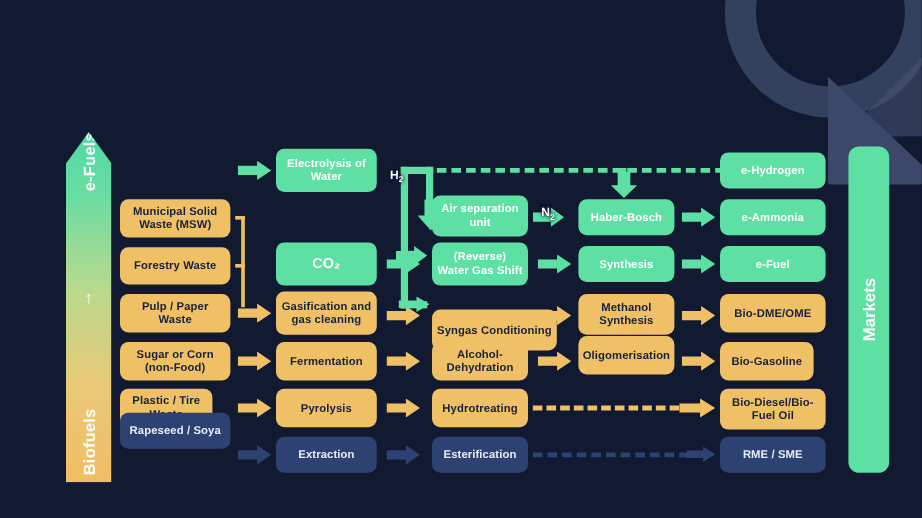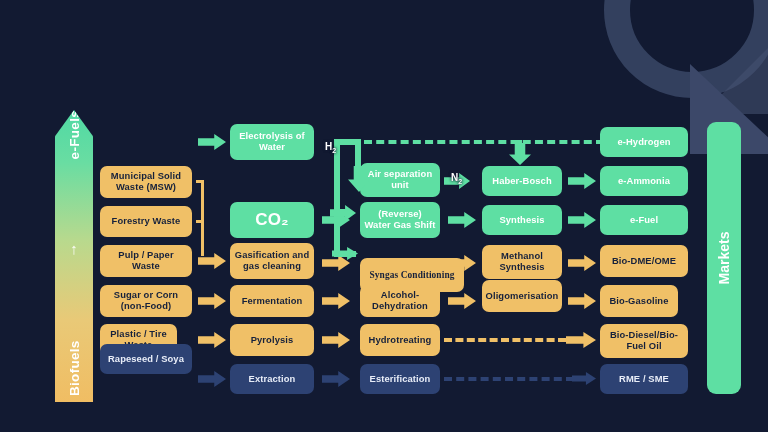--- a/index.html
+++ b/index.html
@@ -32,21 +32,21 @@
   
   .box{
     position:absolute;border-radius:7px;box-sizing:border-box;
     display:flex;align-items:center;justify-content:center;text-align:center;
     line-height:1.12;padding:2px 4px;
     font-size:9.4px;font-weight:700;letter-spacing:.1px;
   }
   .box.green{background:#5edfa3;color:#ffffff;}
   .box.orange{background:#f0c067;color:#16213c;}
   .box.blue{background:#2d4273;color:#e8edf8;}
-  .box.big{font-size:17px;font-weight:700;}
+  .box.big{font-size:12px;font-weight:700;}
 
   
   .sidebar-left{
     position:absolute;left:55px;top:110px;width:38px;height:292px;
     background:linear-gradient(180deg,#4fd9a4 0%,#69dda2 18%,#b9d98d 45%,#e9c977 72%,#f0bd63 100%);
     clip-path:polygon(50% 0%, 100% 9%, 100% 100%, 0% 100%, 0% 9%);
   }
   .sidebar-left .vtxt{
     position:absolute;left:0;width:292px;height:38px;
     transform:rotate(-90deg);transform-origin:0 0;
@@ -133,21 +133,21 @@
 
   <div class="box green" style="left:230px;top:124px;width:84px;height:36px;">Electrolysis of Water</div>
   <div class="box green big" style="left:230px;top:202px;width:84px;height:36px;">CO₂</div>
   <div class="box orange" style="left:230px;top:243px;width:84px;height:36px;">Gasification and gas cleaning</div>
   <div class="box orange" style="left:230px;top:285px;width:84px;height:32px;">Fermentation</div>
   <div class="box orange" style="left:230px;top:324px;width:84px;height:32px;">Pyrolysis</div>
   <div class="box blue" style="left:230px;top:364px;width:84px;height:30px;">Extraction</div>
 
   <div class="box green" style="left:360px;top:163px;width:80px;height:34px;">Air separation unit</div>
   <div class="box green" style="left:360px;top:202px;width:80px;height:36px;">(Reverse) Water Gas Shift</div>
-  <div class="box orange" style="left:360px;top:258px;width:104px;height:34px;font-family:Liberation Serif, serif;">Syngas Conditioning</div>
+  <div class="box orange" style="left:360px;top:258px;width:104px;height:34px;">Syngas Conditioning</div>
   <div class="box orange" style="left:360px;top:285px;width:80px;height:32px;">Alcohol-Dehydration</div>
   <div class="box orange" style="left:360px;top:324px;width:80px;height:32px;">Hydrotreating</div>
   <div class="box blue" style="left:360px;top:364px;width:80px;height:30px;">Esterification</div>
 
   <div class="box green" style="left:482px;top:166px;width:80px;height:30px;">Haber-Bosch</div>
   <div class="box green" style="left:482px;top:205px;width:80px;height:30px;">Synthesis</div>
   <div class="box orange" style="left:482px;top:245px;width:80px;height:34px;">Methanol Synthesis</div>
   <div class="box orange" style="left:482px;top:280px;width:80px;height:32px;">Oligomerisation</div>
 
   <div class="box green" style="left:600px;top:127px;width:88px;height:30px;">e-Hydrogen</div>

